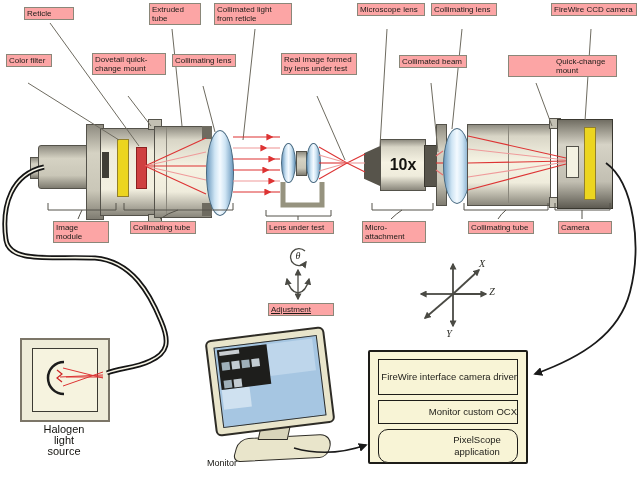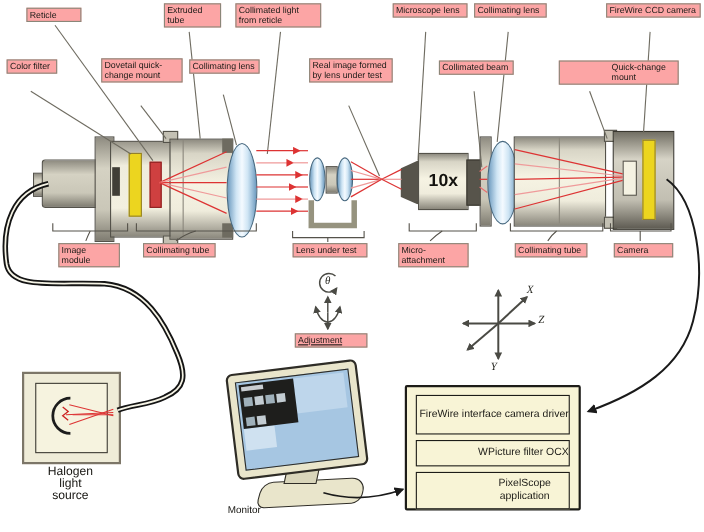--- a/index.html
+++ b/index.html
@@ -24,21 +24,21 @@
   .darkpart{background:#57544b;border:1px solid #3a3830;}
   .lens{border-radius:50%;border:1px solid #47687f;
         background:linear-gradient(90deg,#6f9cc0 0%,#cfe5f4 30%,#f4faff 50%,#cfe5f4 70%,#6f9cc0 100%);}
   .notch{background:#c3c0b3;border:1px solid #54524a;}
   
   #software{position:absolute;left:368px;top:350px;width:160px;height:114px;background:#f8f4d6;
      border:2px solid #1d1c18;border-radius:2px;box-sizing:border-box;padding:7px 8px;
      display:flex;flex-direction:column;gap:5px;z-index:1;}
   .swbox{border:1.5px solid #1d1c18;background:#f8f4d6;flex:0 0 auto;display:flex;
      align-items:center;justify-content:flex-end;text-align:center;font-size:9.5px;line-height:12px;}
-  .swbox.s1{height:34px;} .swbox.s2{height:22px;} .swbox.s3{height:32px;}
+  .swbox.s1{height:34px;} .swbox.s2{height:22px;} .swbox.s3{height:32px;border-radius:10px;}
   .swbox.s3 span{display:inline-block;max-width:80px;}
   
   #halogen-outer{position:absolute;left:20px;top:338px;width:90px;height:84px;background:#efecd8;
      border:2px solid #7c7668;box-sizing:border-box;}
   #halogen-inner{position:absolute;left:10px;top:8px;width:64px;height:62px;background:#f6f3df;
      border:1.5px solid #3c3a32;}
   
   .mon-bezel{position:absolute;left:210px;top:333px;width:120px;height:97px;background:#e9e5cb;
      border:2px solid #2e2c26;border-radius:6px;transform:rotate(-7deg);box-sizing:border-box;}
   .mon-screen{position:absolute;inset:6px;background:#a6c6e2;border:1.5px solid #2e2c26;overflow:hidden;}
@@ -114,21 +114,21 @@
           <span class="t"></span><span class="t"></span><span class="t"></span><span class="t"></span><span class="t"></span><span class="t"></span>
         </div>
       </div>
     </div>
 
     <div id="software">
       <div class="swbox s1">
           <span>FireWire interface camera driver</span>
         </div>
       <div class="swbox s2">
-          <span>WPicture filter OCX</span>
+          <span>Monitor custom OCX</span>
         </div>
       <div class="swbox s3">
           <span>PixelScope application</span>
         </div>
     </div>
   </div>
 
   <svg id="art" width="640" height="484" viewBox="0 0 640 484">
     <defs>
       <marker id="m-red" markerUnits="userSpaceOnUse" markerWidth="7" markerHeight="7" viewBox="0 0 10 10" refX="8" refY="5" orient="auto">

